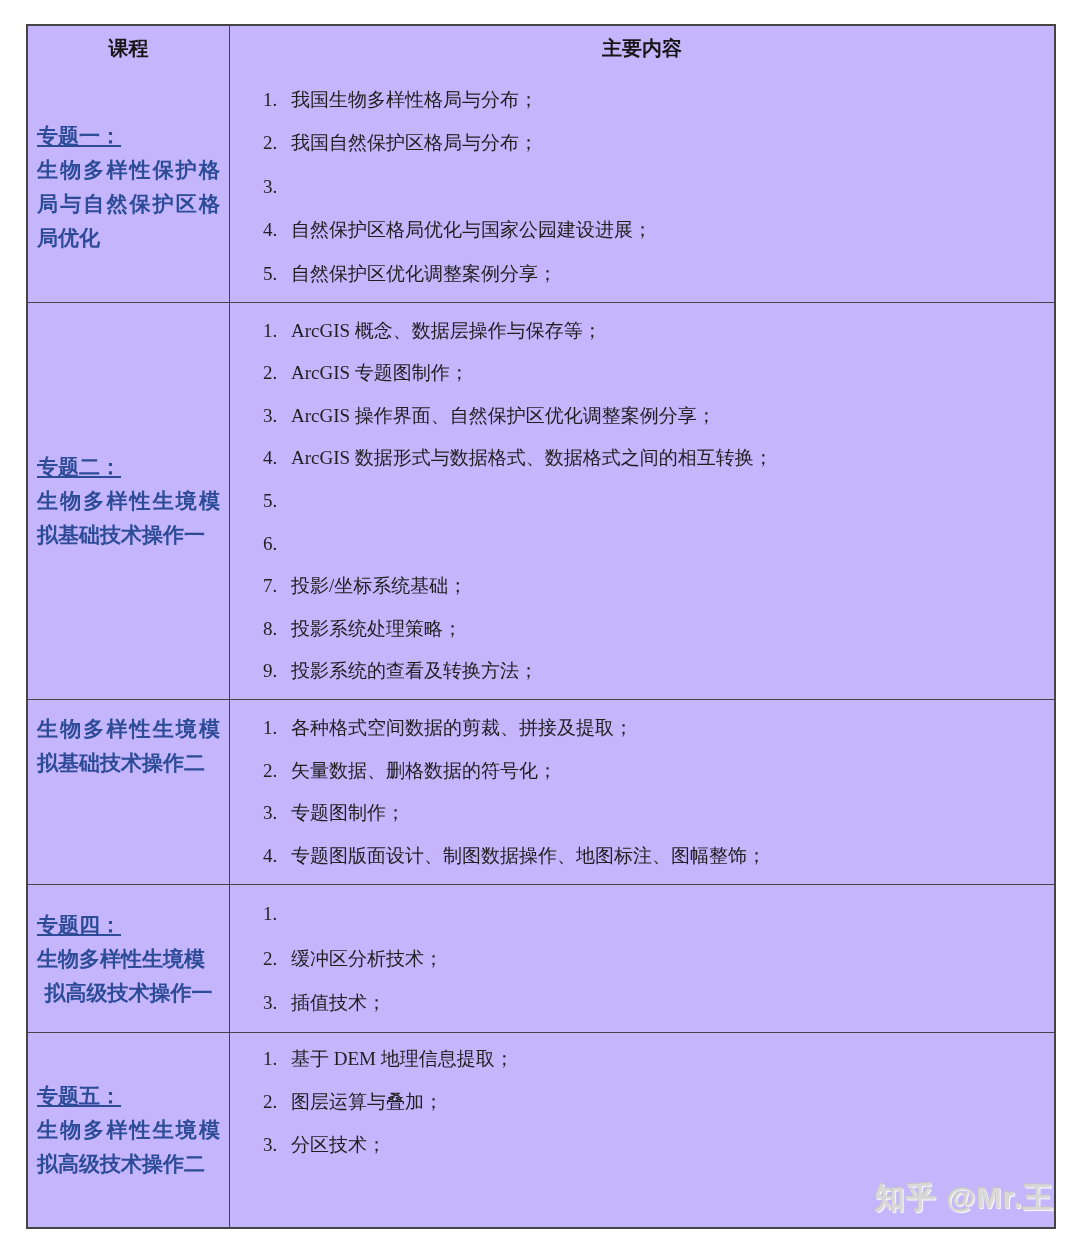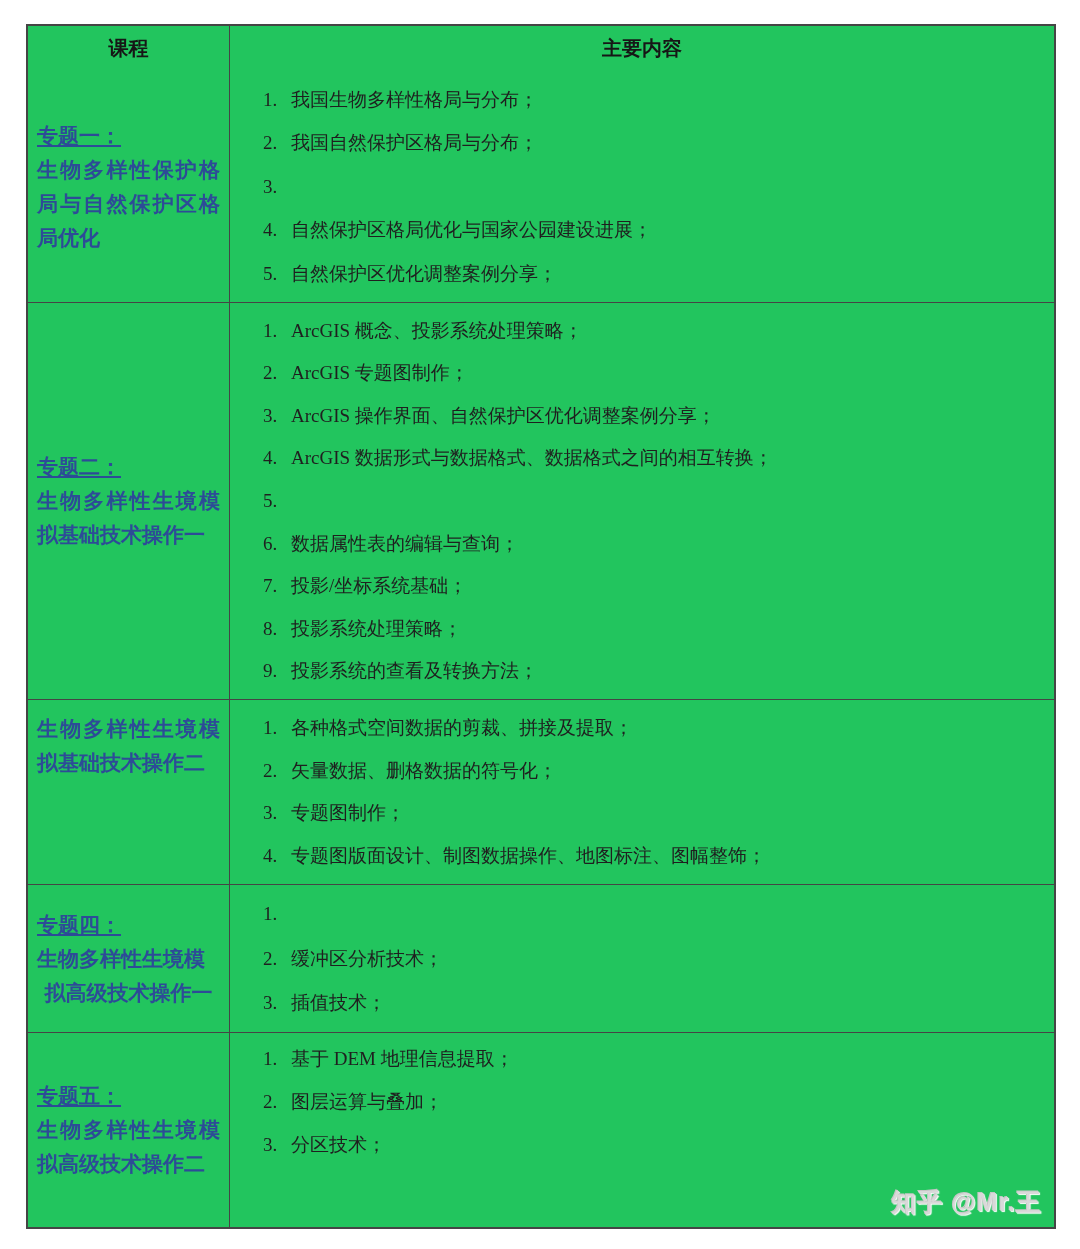--- a/index.html
+++ b/index.html
@@ -5,21 +5,21 @@
   :root{
     --topic-blue:#2d4b97;
     --border:#454545;
     --text:#1f1f1f;
     --watermark:#d9d9d9;
   }
   html,body{margin:0;padding:0;background:#ffffff;}
   body{font-family:"Liberation Serif","DejaVu Serif",serif;color:var(--text);}
   .page{position:relative;width:1080px;height:1249px;background:#ffffff;overflow:hidden;}
 
-  .tbl{position:absolute;left:26px;top:24px;width:1030px;border:2px solid var(--border);box-sizing:border-box;background:#22c55e;}
+  .tbl{position:absolute;left:26px;top:24px;width:1030px;border:2px solid var(--border);box-sizing:border-box;background:#c4b5fd;}
   .tr{display:flex;box-sizing:border-box;}
   .tr + .tr{border-top:1px solid var(--border);}
   .td{box-sizing:border-box;}
   .td.left{flex:0 0 202px;width:202px;border-right:1px solid var(--border);display:flex;align-items:center;justify-content:center;padding:0 9px;}
   .td.right{flex:1;min-width:0;}
 
   
   .tr.head{height:45px;}
   .th{display:flex;align-items:center;justify-content:center;font-weight:bold;font-size:20px;color:#161616;padding:0;}
 
@@ -40,23 +40,23 @@
 
   
   .items{list-style:none;margin:0;padding:0 10px 0 33px;height:100%;display:flex;flex-direction:column;justify-content:space-evenly;}
   .items li{display:flex;align-items:baseline;font-size:19px;line-height:30px;color:var(--text);white-space:nowrap;}
   .items .num{flex:none;min-width:17px;margin-right:11px;}
   .row-5 .items{justify-content:flex-start;padding-top:11px;}
   .row-5 .items li{margin-bottom:13px;}
 
   
   .watermark{
-    position:absolute;right:38px;bottom:30px;
+    position:absolute;right:26px;bottom:30px;
     font-family:"Liberation Sans","DejaVu Sans",sans-serif;
-    font-size:25px;font-weight:bold;letter-spacing:1px;
+    font-size:30px;font-weight:bold;letter-spacing:1px;
     color:var(--watermark);
     text-shadow:-1px -1px 0 #c6c6c6, 1px 1px 1px #ffffff;
     user-select:none;
   }
 </style>
 </head>
 <body>
 
 <div class="page">
   <div class="tbl">
@@ -101,40 +101,39 @@
     <div class="td left">
       <div class="topic">
         <div class="topic-title">专题二：</div>
         <div class="topic-sub">生物多样性生境模拟基础技术操作一</div>
       </div>
     </div>
     <div class="td right">
       <ol class="items">
               <li>
                 <span class="num">1.</span>
-                <span class="txt">ArcGIS 概念、投影系统处理策略；</span>
+                <span class="txt">ArcGIS 概念、数据层操作与保存等；</span>
               </li>
               <li>
                 <span class="num">2.</span>
                 <span class="txt">ArcGIS 专题图制作；</span>
               </li>
               <li>
                 <span class="num">3.</span>
                 <span class="txt">ArcGIS 操作界面、自然保护区优化调整案例分享；</span>
               </li>
               <li>
                 <span class="num">4.</span>
                 <span class="txt">ArcGIS 数据形式与数据格式、数据格式之间的相互转换；</span>
               </li>
               <li>
                 <span class="num">5.</span>
               </li>
               <li>
                 <span class="num">6.</span>
-                <span class="txt">数据属性表的编辑与查询；</span>
               </li>
               <li>
                 <span class="num">7.</span>
                 <span class="txt">投影/坐标系统基础；</span>
               </li>
               <li>
                 <span class="num">8.</span>
                 <span class="txt">投影系统处理策略；</span>
               </li>
               <li>

